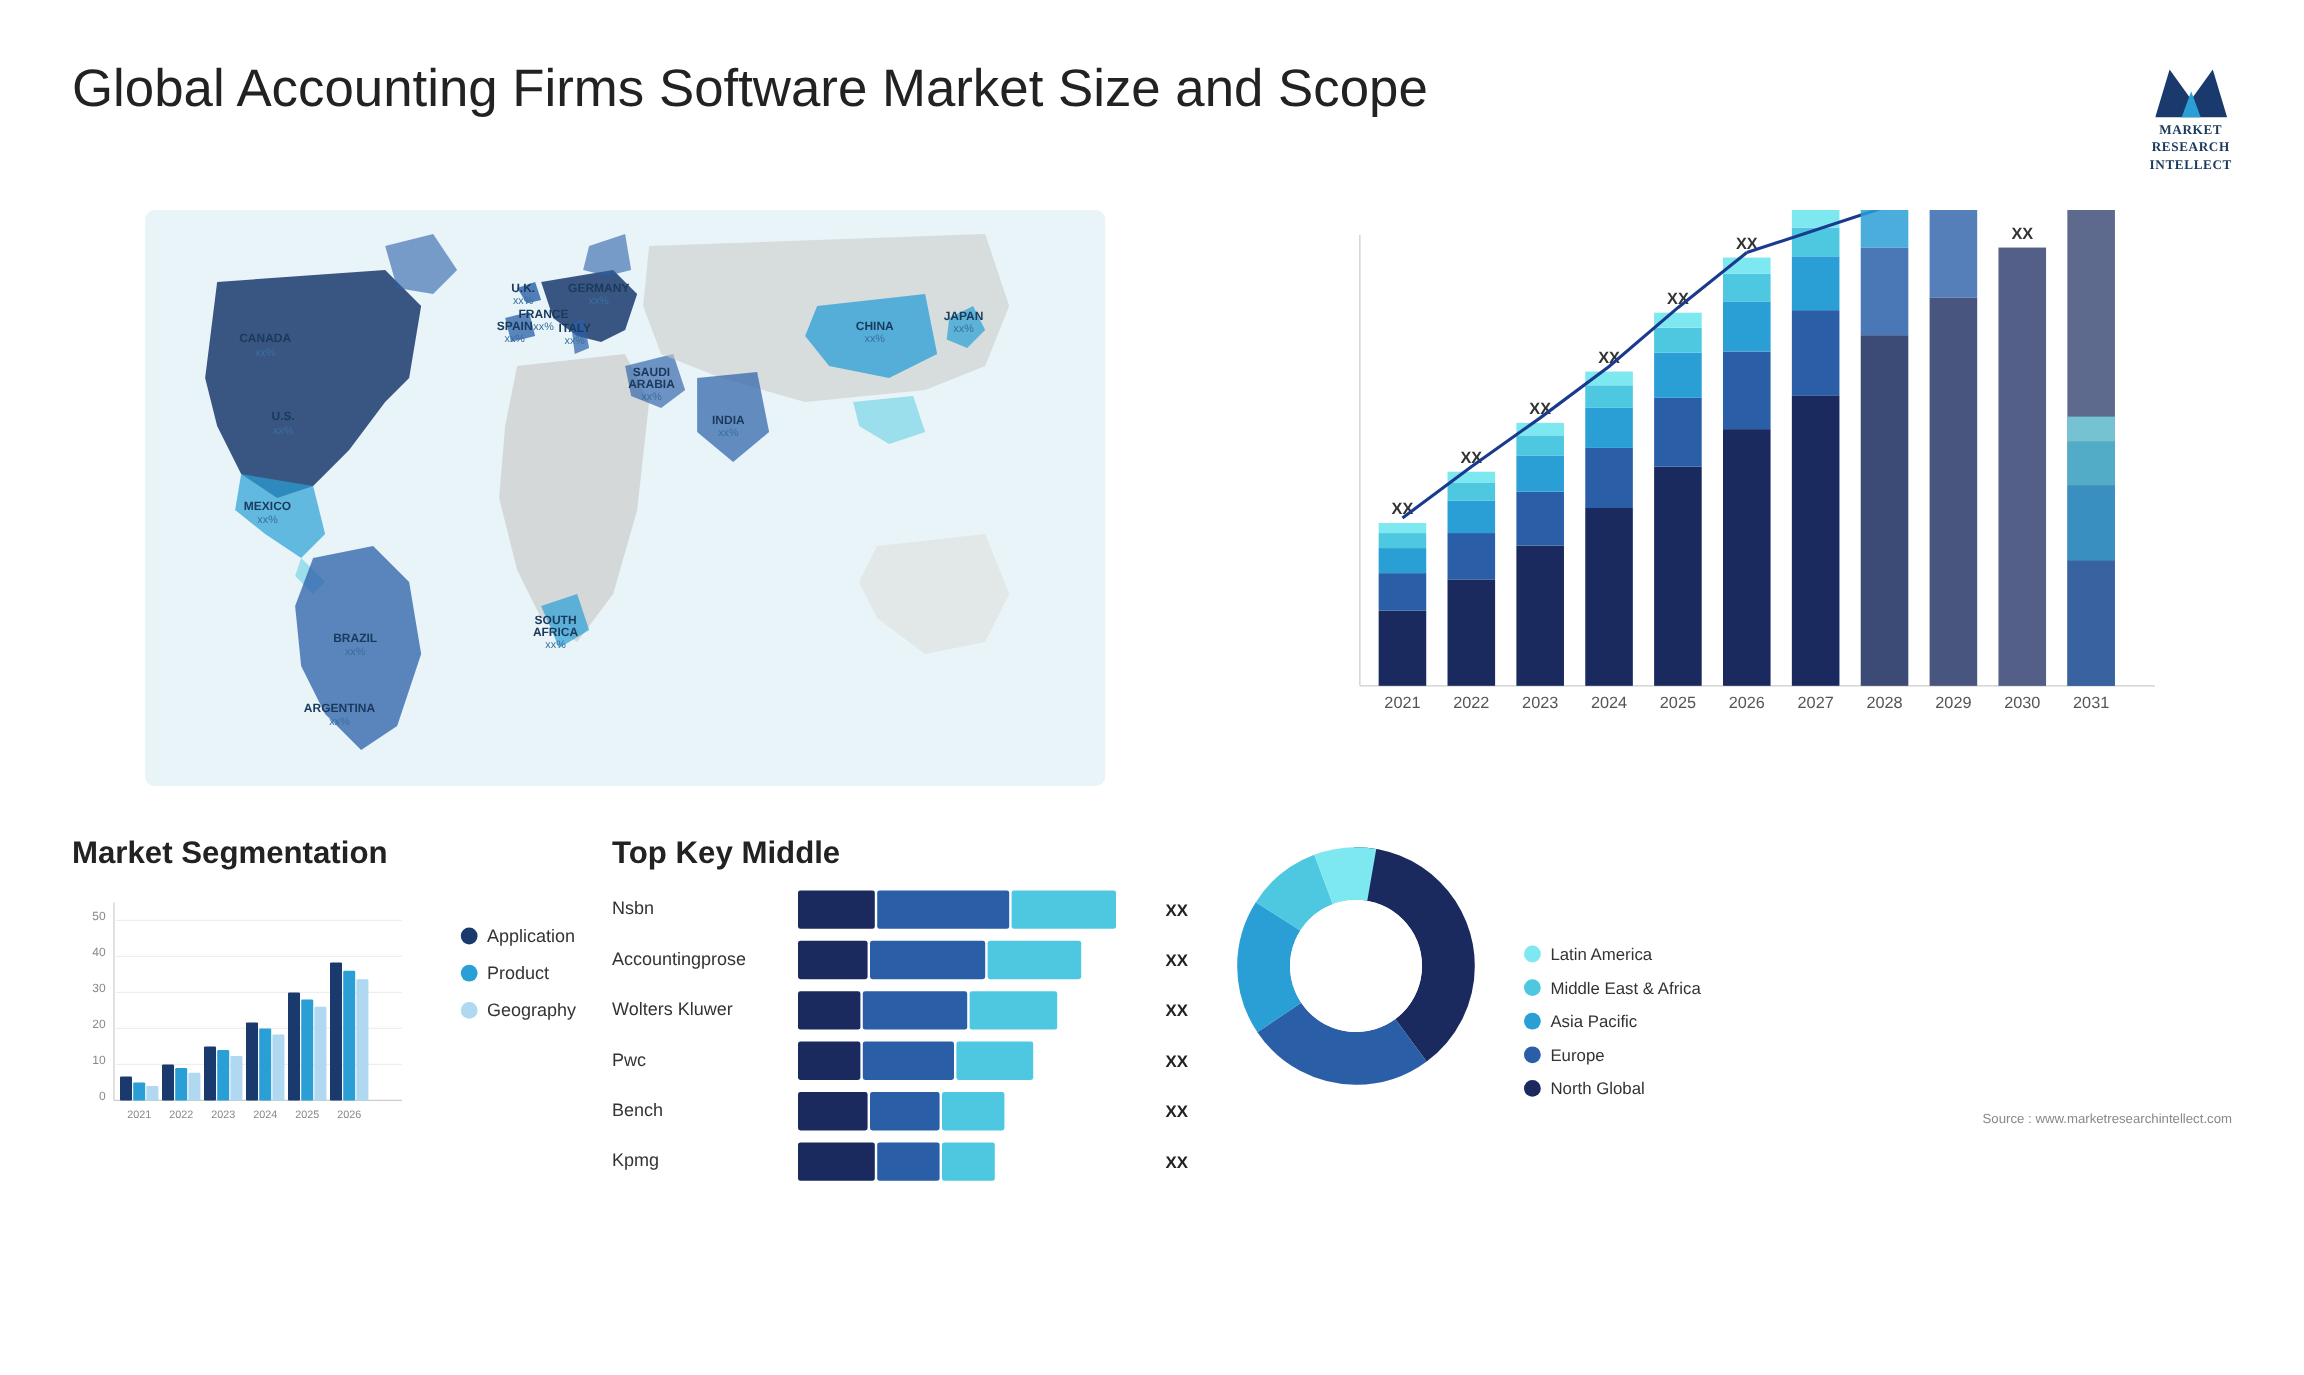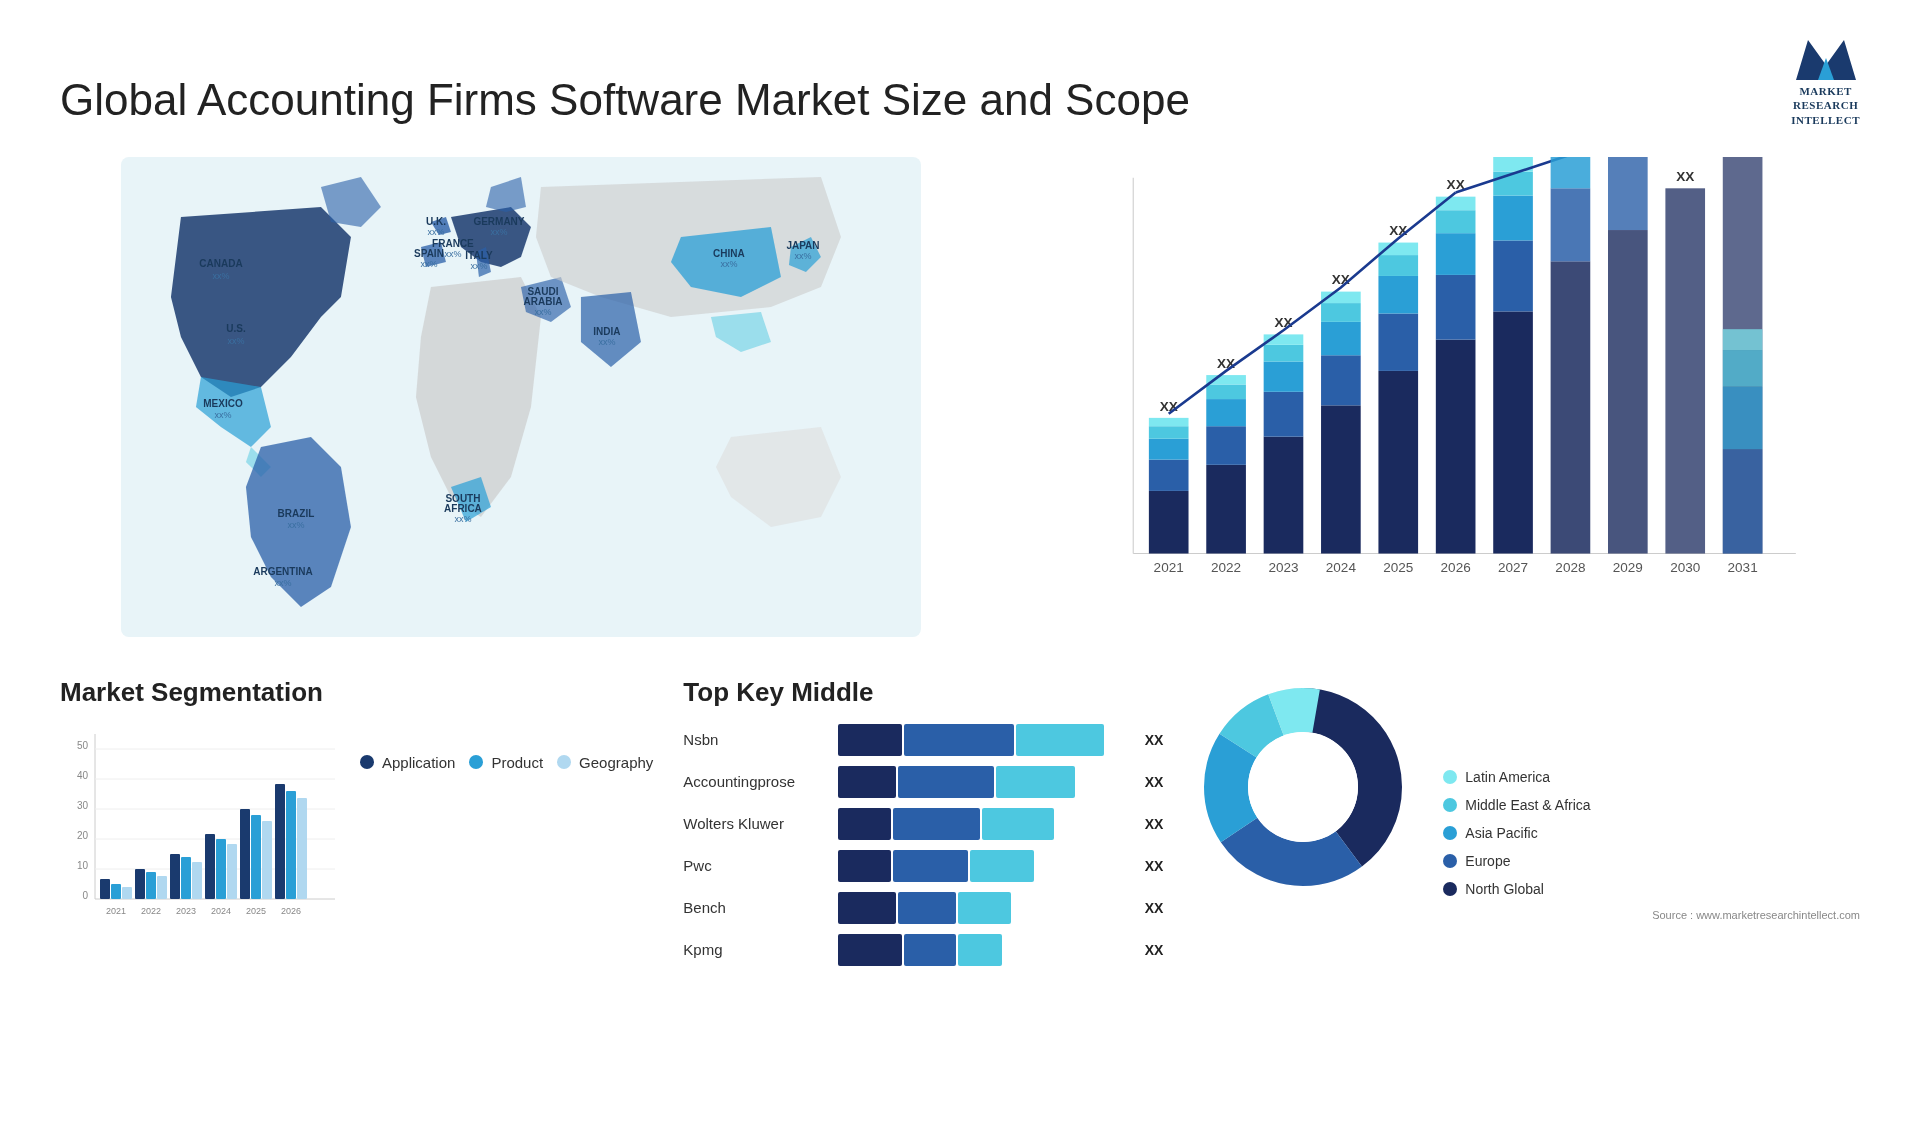--- a/index.html
+++ b/index.html
@@ -15,22 +15,23 @@
       width: 1920px;
       min-height: 1146px;
       padding: 30px 60px 20px 60px;
       background: #fff;
     }
 
     
     .header {
       display: flex;
       justify-content: space-between;
-      align-items: flex-end;
+      align-items: flex-start;
       margin-bottom: 30px;
+      margin-top: 18px;
     }
     .page-title {
       font-size: 44px;
       font-weight: 400;
       color: #222;
       line-height: 1.2;
     }
     .logo-area {
       display: flex;
       flex-direction: column;
@@ -100,20 +101,21 @@
     .segmentation-inner {
       display: flex;
       align-items: flex-start;
       gap: 20px;
     }
     .seg-chart {
       flex: 1;
     }
     .seg-legend {
       display: flex;
+      flex-direction: column;
       gap: 14px;
       padding-top: 30px;
     }
     .legend-item {
       display: flex;
       align-items: center;
       gap: 8px;
       font-size: 15px;
       color: #333;
     }

